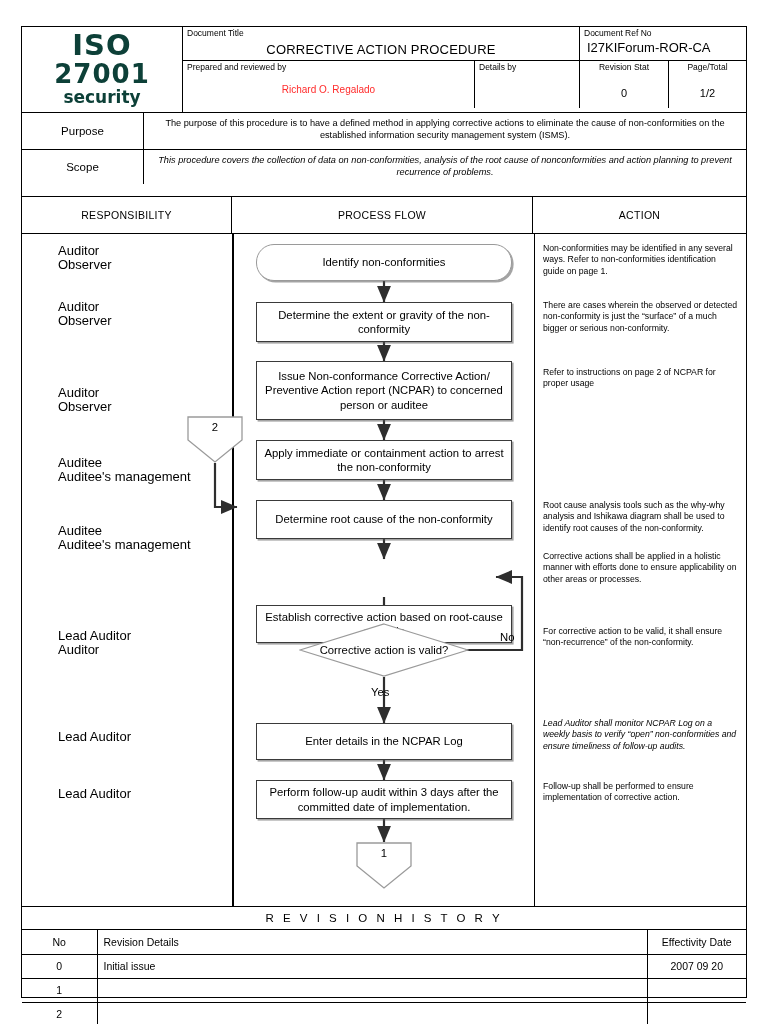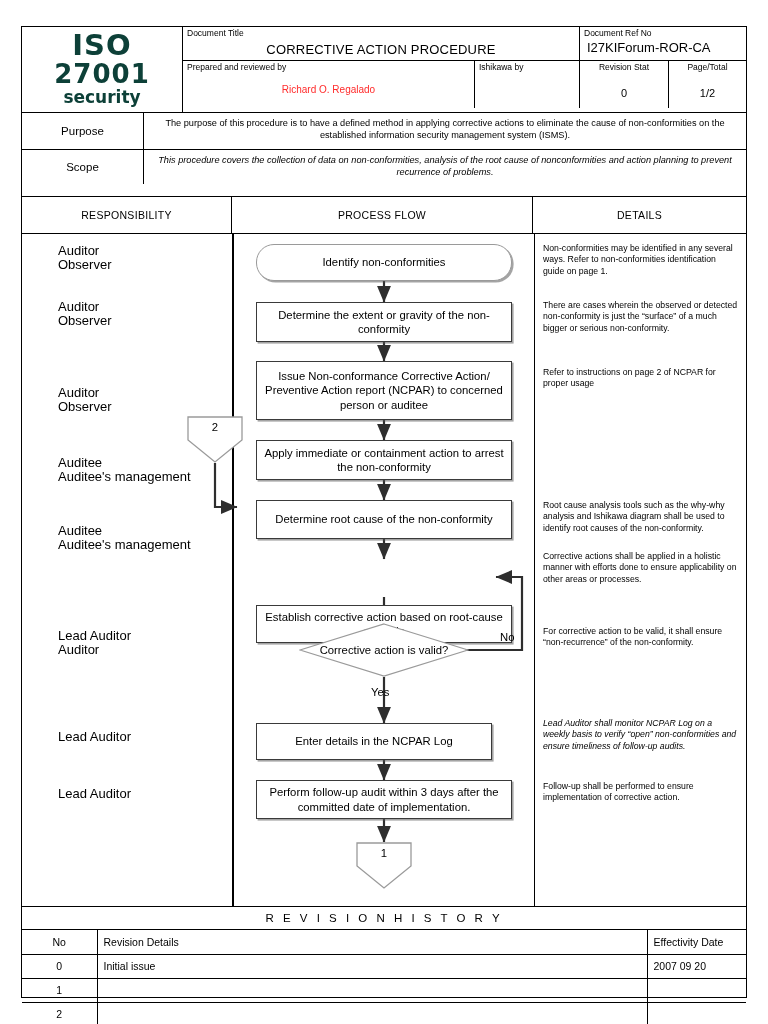--- a/index.html
+++ b/index.html
@@ -127,21 +127,21 @@
     font-size:11.5px;letter-spacing:3px;
   }
   .revtable{width:100%;border-collapse:collapse;table-layout:fixed;}
   .revtable td,.revtable th{
     border:1.5px solid #000;box-sizing:border-box;
     font-size:10.5px;font-weight:normal;height:24px;padding:0 6px;
   }
   .revtable .c-no{width:75px;text-align:center;}
   .revtable .c-det{text-align:center;}
   .revtable tbody .c-det{text-align:left;}
-  .revtable .c-eff{width:99px;margin-left:26px;}
+  .revtable .c-eff{width:99px;text-align:center;margin-left:26px;}
   .revtable tr:first-child td{border-top:none;}
   .revtable td:first-child{border-left:none;}
   .revtable td:last-child{border-right:none;}
   .revtable tr:last-child td{border-bottom:none;}
 </style>
 </head>
 <body>
 
 <div class="page">
   <div class="doc">
@@ -164,21 +164,21 @@
             <div class="cell-lbl">Document Ref No</div>
             <div class="cell-val">I27KIForum-ROR-CA</div>
           </div>
         </div>
         <div class="hrow2">
           <div class="cell c-prep">
             <div class="cell-lbl">Prepared and reviewed by</div>
             <div class="cell-val">Richard O. Regalado</div>
           </div>
           <div class="cell c-appr">
-            <div class="cell-lbl">Ishikawa by</div>
+            <div class="cell-lbl">Details by</div>
             <div class="cell-val"></div>
           </div>
           <div class="cell c-rev">
             <div class="cell-lbl">Revision Stat</div>
             <div class="cell-val">0</div>
           </div>
           <div class="cell c-page">
             <div class="cell-lbl">Page/Total</div>
             <div class="cell-val">1/2</div>
           </div>
@@ -192,21 +192,21 @@
     </div>
 
     <div class="ps-row scope">
       <div class="ps-label">Scope</div>
       <div class="ps-text">This procedure covers the collection of data on non-conformities, analysis of the root cause of nonconformities and action planning to prevent recurrence of problems.</div>
     </div>
 
     <div class="colhdr">
       <div class="ch-resp">RESPONSIBILITY</div>
       <div class="ch-flow">PROCESS FLOW</div>
-      <div class="ch-det">DETAILS</div>
+      <div class="ch-det">ACTION</div>
     </div>
 
     <div class="flow">
       <div class="vline-a"></div>
       <div class="vline-b"></div>
 
       <svg class="arrowsvg" viewBox="0 0 726 672">
         <defs>
           <marker id="ah" markerWidth="9" markerHeight="9" refX="7.4" refY="3.2" orient="auto">
             <path d="M0,0 L7.6,3.2 L0,6.4 z" fill="#2e2e2e"></path>
@@ -281,21 +281,21 @@
 
       <div class="node" style="left:234px;top:325px;width:256px;height:38px;margin-top:46px;">Establish corrective action based on root-cause analysis</div>
 
       <div style="position:absolute;left:277px;top:389px;width:170px;height:54px;">
         <svg width="170" height="54" viewBox="0 0 170 54" style="position:absolute;left:0;top:0;">
           <polygon points="85,1 169,27 85,53 1,27" fill="#fff" stroke="#9a9a9a" stroke-width="1.3"></polygon>
         </svg>
         <div style="position:absolute;left:0;top:0;width:170px;height:54px;display:flex;align-items:center;justify-content:center;text-align:center;font-size:11.3px;line-height:14.5px;">Corrective action is valid?</div>
       </div>
 
-      <div class="node" style="left:234px;top:489px;width:236px;height:37px;">Enter details in the NCPAR Log</div>
+      <div class="node" style="left:234px;top:489px;width:256px;height:37px;">Enter details in the NCPAR Log</div>
 
       <div class="node" style="left:234px;top:546px;width:256px;height:39px;">Perform follow-up audit within 3 days after the committed date of implementation.</div>
 
       <div class="conn" style="left:165px;top:182px;width:56px;height:47px;">
         <svg class="pent" viewBox="0 0 56 47">
           <polygon points="1,1 55,1 55,24 28,46 1,24" fill="#fff" stroke="#9a9a9a" stroke-width="1.3"></polygon>
         </svg>
         <span>2</span>
       </div>
 

